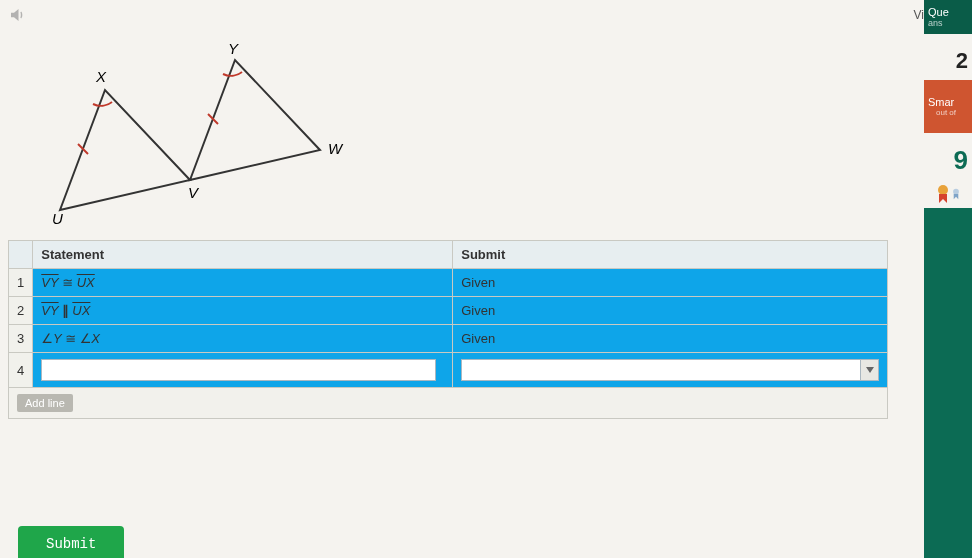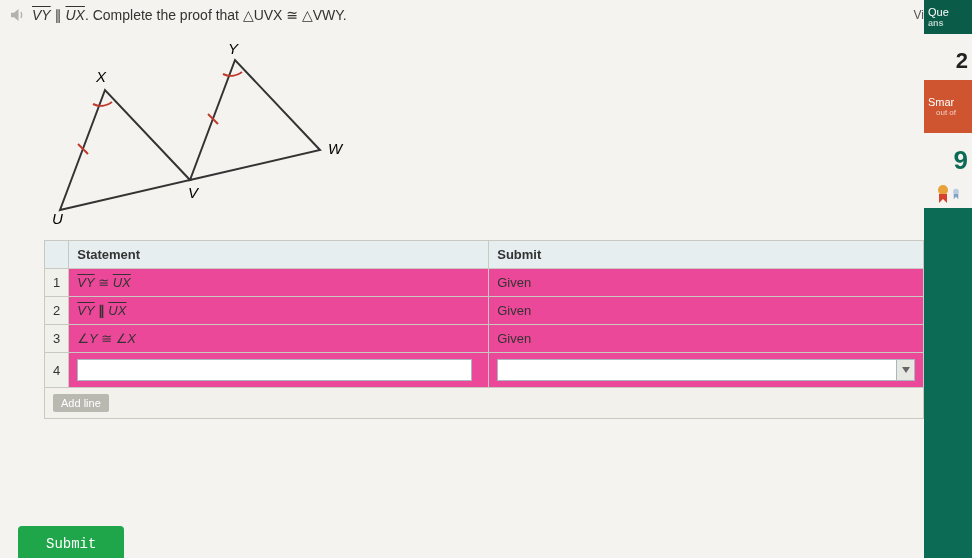--- a/index.html
+++ b/index.html
@@ -96,22 +96,21 @@
 .table-wrap {
   position: absolute;
   top: 240px;
   left: 8px;
   width: 880px;
 }
 table.proof {
   border-collapse: collapse;
   width: 100%;
   font-size: 13px;
-  background: #ec4899;
-  margin-left: 36px;
+  background: #0ea5e9;
 }
 table.proof th, table.proof td {
   border: 1px solid #c9c9c2;
   padding: 6px 8px;
   text-align: left;
 }
 table.proof th {
   background: #e7eef0;
   font-weight: bold;
 }
@@ -175,21 +174,21 @@
     <svg viewBox="0 0 24 24" fill="none" stroke="#555" stroke-width="2">
       <circle cx="12" cy="12" r="10" fill="#555"></circle>
       <path d="M10 8 L16 12 L10 16 Z" fill="#fff" stroke="none"></path>
     </svg>
   </div>
 </div>
 
 <div class="side-panel">
   <div class="side-head">
     <div>Que</div>
-    <div style="font-size:9px;opacity:.7;font-weight:bold;">ans</div>
+    <div style="font-size:9px;opacity:.7;">ans</div>
   </div>
   <div class="side-num">2</div>
   <div class="side-smart">
     <span>Smar</span>
     <small>out of</small>
   </div>
   <div class="side-score">9</div>
   <div class="side-ribbon">
     <svg width="14" height="20" viewBox="0 0 14 20">
       <circle cx="7" cy="6" r="5" fill="#e8a23a"></circle>
@@ -200,25 +199,20 @@
       <path d="M3 10 L3 19 L7 15 L11 19 L11 10 Z" fill="#7fa3c7"></path>
     </svg>
   </div>
 </div>
 
 <div class="prompt">
   <svg class="spk" viewBox="0 0 24 24">
     <path d="M4 9v6h4l6 5V4L8 9H4z" fill="#888"></path>
     <path d="M17 8c1.5 1 1.5 7 0 8" stroke="#888" fill="none" stroke-width="2"></path>
   </svg>
-  <span>
-    <span class="overline">VY</span>
-    <span>∥</span>
-    <span class="overline">UX</span><span>. Complete the proof that △UVX ≅ △VWY.</span>
-  </span>
 </div>
 
 <div class="diagram">
   <svg width="320" height="190" viewBox="0 0 320 190">
 
     <polygon points="30,170 160,140 75,50" fill="none" stroke="#333" stroke-width="2"></polygon>
 
     <polygon points="160,140 290,110 205,20" fill="none" stroke="#333" stroke-width="2"></polygon>
 
     <path d="M 82 62 A 18 18 0 0 1 63 64" fill="none" stroke="#c0392b" stroke-width="2"></path>

